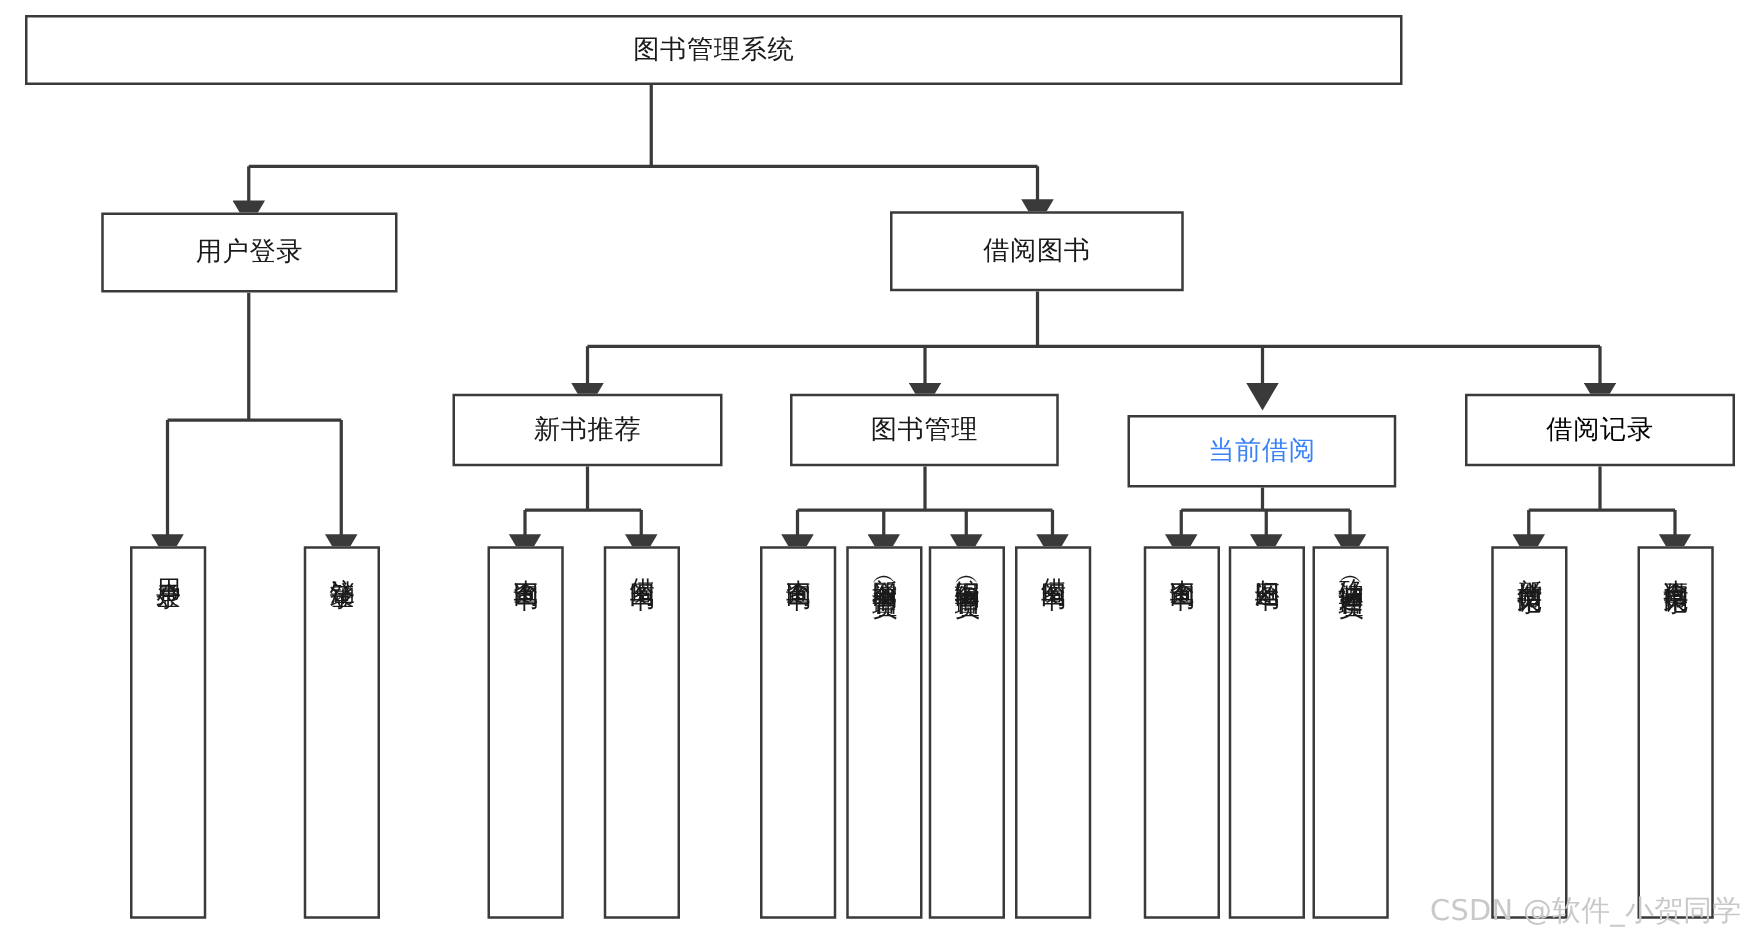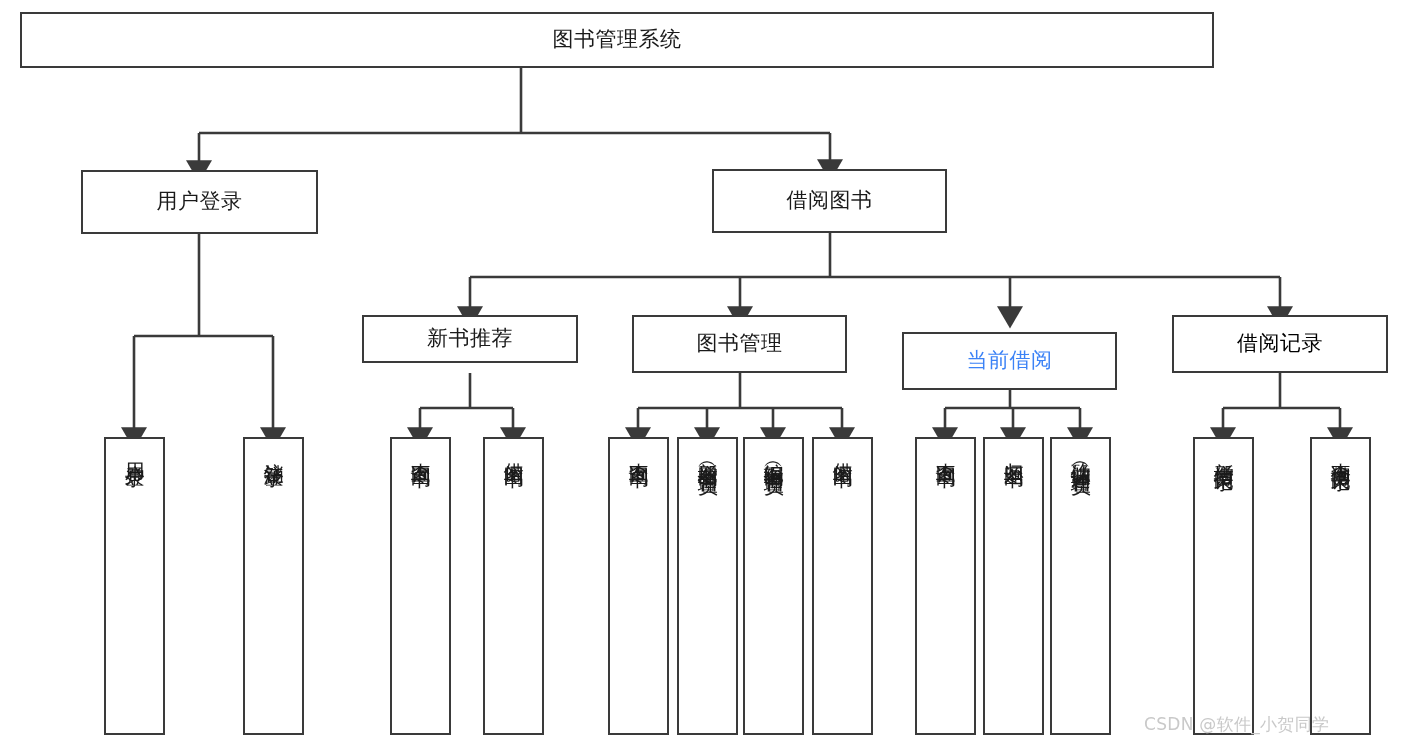--- a/index.html
+++ b/index.html
@@ -63,21 +63,21 @@
     line-height: 1.18;
     letter-spacing: 2px;
     white-space: nowrap;
     display: block;
   }
 
   #watermark {
     position: absolute;
     left: 1144px;
     top: 713px;
-    font-size: 17px;
+    font-size: 23px;
     color: #c9c9c9;
     white-space: nowrap;
     letter-spacing: 0.3px;
     font-family: "DejaVu Sans", "Liberation Sans", sans-serif;
   }
 </style>
 </head>
 <body style="background: rgb(255, 255, 255);">
 
 <div id="stage">
@@ -127,32 +127,32 @@
       <path d="M1013,408 L1013,431" marker-end="url(#arrowhead)"></path>
       <path d="M1080,408 L1080,431" marker-end="url(#arrowhead)"></path>
 
       <path d="M1280,373 L1280,408"></path>
       <path d="M1223,408 L1340,408"></path>
       <path d="M1223,408 L1223,431" marker-end="url(#arrowhead)"></path>
       <path d="M1340,408 L1340,431" marker-end="url(#arrowhead)"></path>
     </g>
   </svg>
 
-  <div class="node horizontal root" style="left: 20px; top: 12px; width: 1194px; height: 56px; border-color: rgb(58, 58, 58); background: rgb(255, 255, 255); color: rgb(26, 26, 26);">
+  <div class="node horizontal root" style="left: 20px; top: 12px; width: 1102px; height: 56px; border-color: rgb(58, 58, 58); background: rgb(255, 255, 255); color: rgb(26, 26, 26);">
     <span>图书管理系统</span>
   </div>
 
   <div class="node horizontal" style="left: 81px; top: 170px; width: 237px; height: 64px; border-color: rgb(58, 58, 58); background: rgb(255, 255, 255); color: rgb(26, 26, 26);">
     <span>用户登录</span>
   </div>
   <div class="node horizontal" style="left: 712px; top: 169px; width: 235px; height: 64px; border-color: rgb(58, 58, 58); background: rgb(255, 255, 255); color: rgb(26, 26, 26);">
     <span>借阅图书</span>
   </div>
 
-  <div class="node horizontal" style="left: 362px; top: 315px; width: 216px; height: 48px; border-color: rgb(58, 58, 58); background: rgb(255, 255, 255); color: rgb(26, 26, 26);">
+  <div class="node horizontal" style="left: 362px; top: 315px; width: 216px; height: 58px; border-color: rgb(58, 58, 58); background: rgb(255, 255, 255); color: rgb(26, 26, 26);">
     <span>新书推荐</span>
   </div>
   <div class="node horizontal" style="left: 632px; top: 315px; width: 215px; height: 58px; border-color: rgb(58, 58, 58); background: rgb(255, 255, 255); color: rgb(26, 26, 26);">
     <span>图书管理</span>
   </div>
   <div class="node horizontal" style="left: 902px; top: 332px; width: 215px; height: 58px; border-color: rgb(58, 58, 58); background: rgb(255, 255, 255); color: #3b82f6;">
     <span>当前借阅</span>
   </div>
   <div class="node horizontal" style="left: 1172px; top: 315px; width: 216px; height: 58px; border-color: rgb(58, 58, 58); background: rgb(255, 255, 255); color: #000000;">
     <span>借阅记录</span>

